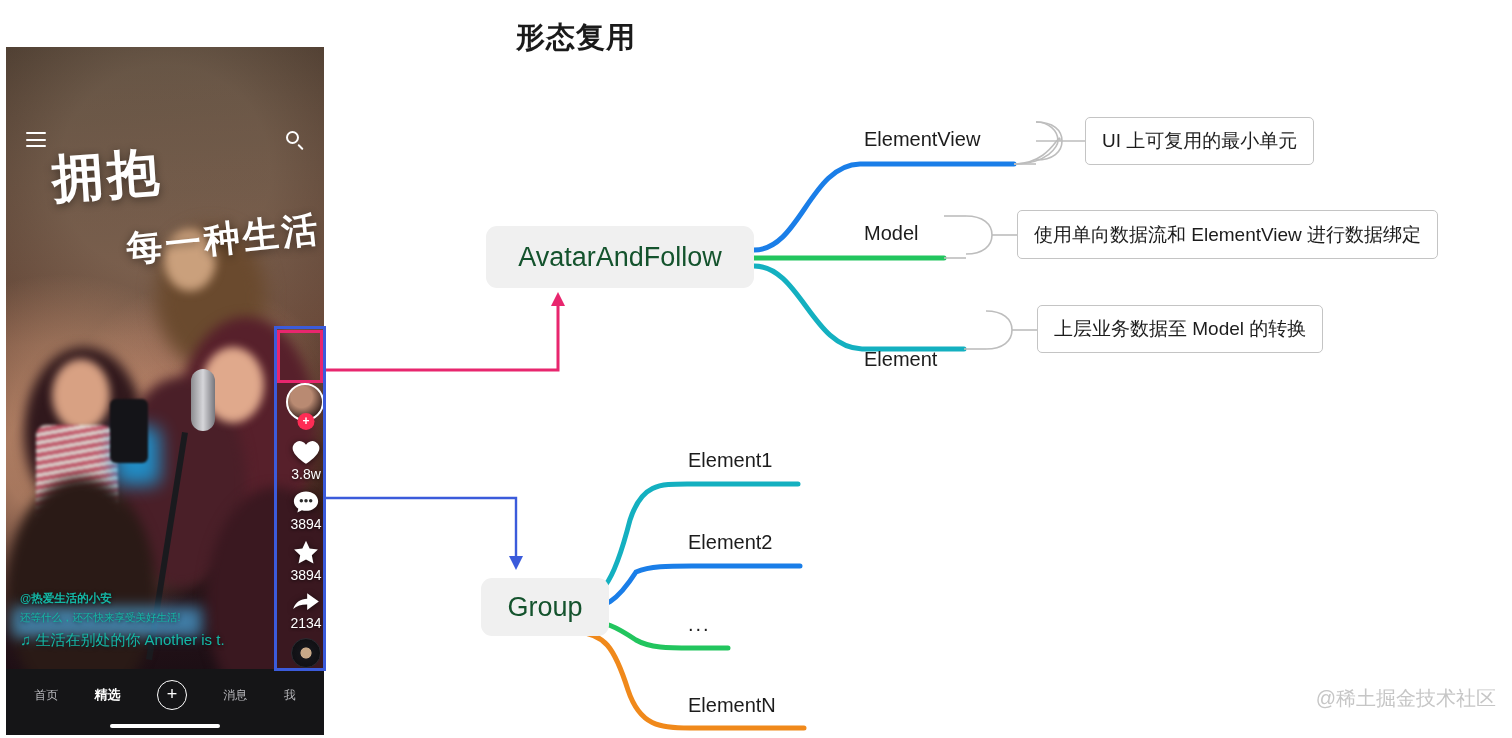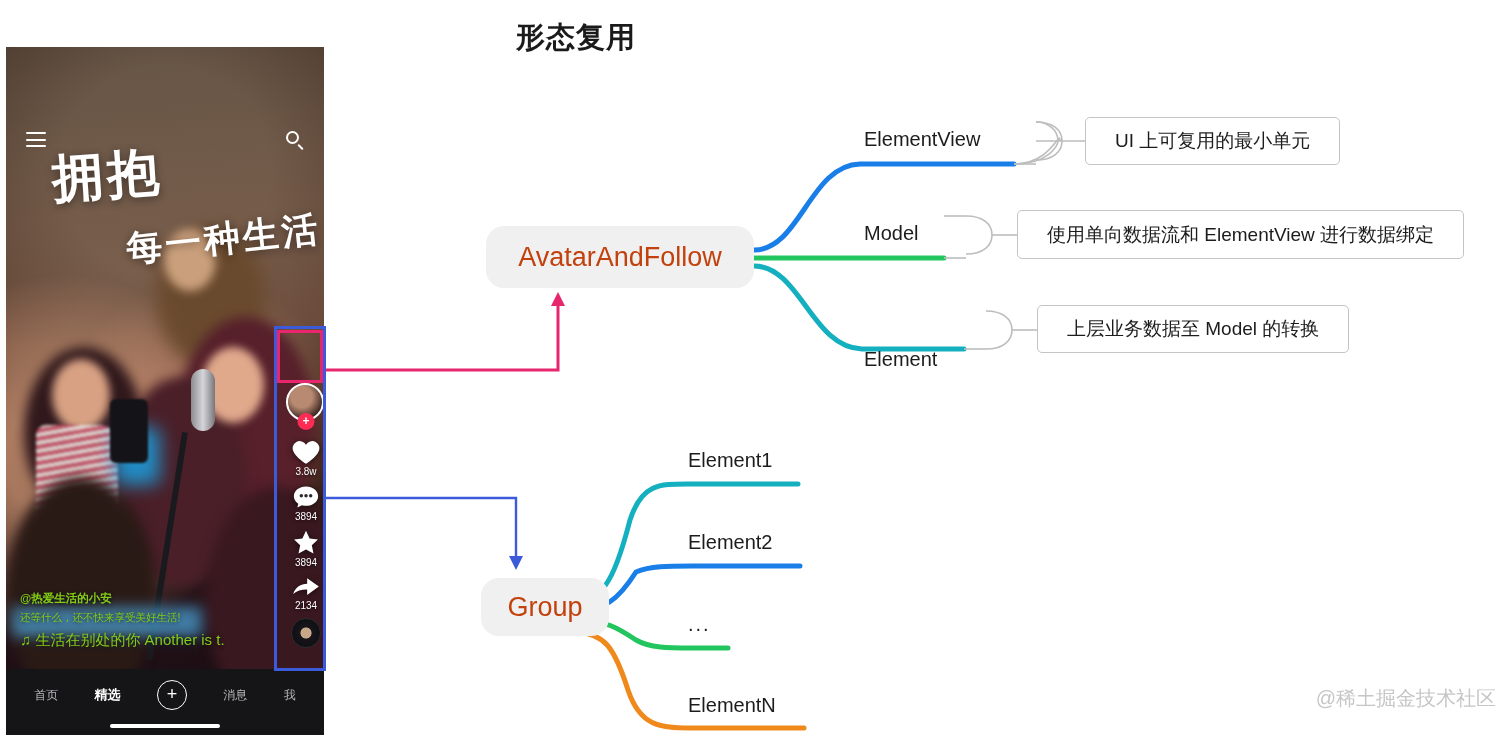--- a/index.html
+++ b/index.html
@@ -84,21 +84,21 @@
 
   .ph-hamburger { position: absolute; left: 20px; top: 85px; width: 20px; height: 15px; cursor: pointer; }
   .ph-hamburger span { display: block; height: 2px; background: #fff; margin-bottom: 4.5px; border-radius: 1px; }
   .ph-search { position: absolute; right: 20px; top: 84px; width: 18px; height: 18px; }
   .ph-search .ring { width: 13px; height: 13px; border: 2px solid #fff; border-radius: 50%; }
   .ph-search .stem { position: absolute; right: 0px; bottom: 1px; width: 7px; height: 2px; background: #fff; transform: rotate(45deg); border-radius: 1px; }
 
   
   .side-actions { position: absolute; left: 278px; top: 336px; width: 44px; }
   .act { width: 44px; text-align: center; margin-bottom: 7px; position: relative; }
-  .act .cnt { color: #fff; font-size: 10px; margin-top: 1px; text-shadow: 0 1px 3px rgba(0,0,0,.7); }
+  .act .cnt { color: #fff; font-size: 14px; margin-top: 1px; text-shadow: 0 1px 3px rgba(0,0,0,.7); }
   .avatar-wrap { position: relative; width: 40px; height: 48px; margin: 0 auto; }
   .avatar {
     width: 38px; height: 38px; border-radius: 50%;
     border: 2px solid #fff; overflow: hidden;
     background: radial-gradient(circle at 40% 35%, #b98a72 0 35%, #3a2420 75%);
   }
   .follow-plus {
     position: absolute; left: 50%; bottom: 1px; transform: translateX(-50%);
     width: 17px; height: 17px; border-radius: 50%;
     background: #fe2c55; color: #fff; font-size: 12px; line-height: 16px;
@@ -115,21 +115,21 @@
   .hl-pink {
     position: absolute; left: 277px; top: 330px; width: 46px; height: 53px;
     border: 3px solid #e8266e; pointer-events: none;
   }
   .hl-blue {
     position: absolute; left: 274px; top: 326px; width: 52px; height: 345px;
     border: 3px solid #3b5bdb; pointer-events: none;
   }
 
   
-  .caption { position: absolute; left: 14px; bottom: 85px; width: 250px; color: #84cc16; text-shadow: 0 1px 4px rgba(0,0,0,.8); }
+  .caption { position: absolute; left: 14px; bottom: 85px; width: 250px; color: #14b8a6; text-shadow: 0 1px 4px rgba(0,0,0,.8); }
   .cap-user { font-size: 11.5px; font-weight: bold; margin-bottom: 5px; }
   .cap-text { font-size: 10.5px; margin-bottom: 6px; }
   .cap-music { font-size: 15px; }
 
   
   .ph-nav {
     position: absolute; left: 0; bottom: 0; width: 318px; height: 66px;
     background: #151517; display: flex; align-items: center; justify-content: space-around;
     padding: 0 10px 14px;
   }
@@ -141,41 +141,41 @@
   }
   .home-bar {
     position: absolute; left: 50%; bottom: 7px; transform: translateX(-50%);
     width: 110px; height: 4px; background: #fff; border-radius: 2px;
   }
 
   
   #map { position: absolute; left: 0; top: 0; width: 1512px; height: 738px; pointer-events: none; }
 
   .node {
-    position: absolute; background: #f0f0f0; border-radius: 18px;
-    color: #c2410c; display: flex; align-items: center; justify-content: center;
+    position: absolute; background: #f0f0f0; border-radius: 11px;
+    color: #14532d; display: flex; align-items: center; justify-content: center;
   }
   .node-avatar { left: 486px; top: 226px; width: 268px; height: 62px; font-size: 27px; }
   .node-group  { left: 449px; top: 578px; width: 128px; height: 58px; font-size: 27px; margin-left: 32px; }
 
   .leaf {
     position: absolute; color: #1c1c1c; font-size: 20px; white-space: nowrap;
   }
   .leaf-ev { left: 864px; top: 128px; }
   .leaf-md { left: 864px; top: 222px; }
   .leaf-el { left: 864px; top: 316px; margin-top: 32px; }
   .leaf-e1 { left: 688px; top: 449px; }
   .leaf-e2 { left: 688px; top: 531px; }
   .leaf-ed { left: 688px; top: 613px; letter-spacing: 2px; }
   .leaf-en { left: 688px; top: 694px; }
 
   .desc {
     position: absolute; border: 1px solid #c4c4c4; border-radius: 5px;
     background: #fff; color: #1c1c1c; font-size: 19px;
-    display: flex; align-items: center; padding: 0 29px; white-space: nowrap;
+    display: flex; align-items: center; padding: 0 16px; white-space: nowrap;
   }
   .desc-1 { left: 1085px; top: 117px; height: 48px; }
   .desc-2 { left: 1017px; top: 210px; height: 49px; }
   .desc-3 { left: 1037px; top: 305px; height: 48px; }
 
   .watermark {
     position: absolute; right: 16px; bottom: 26px;
     color: #c6c6c6; font-size: 20px;
   }
 </style>

